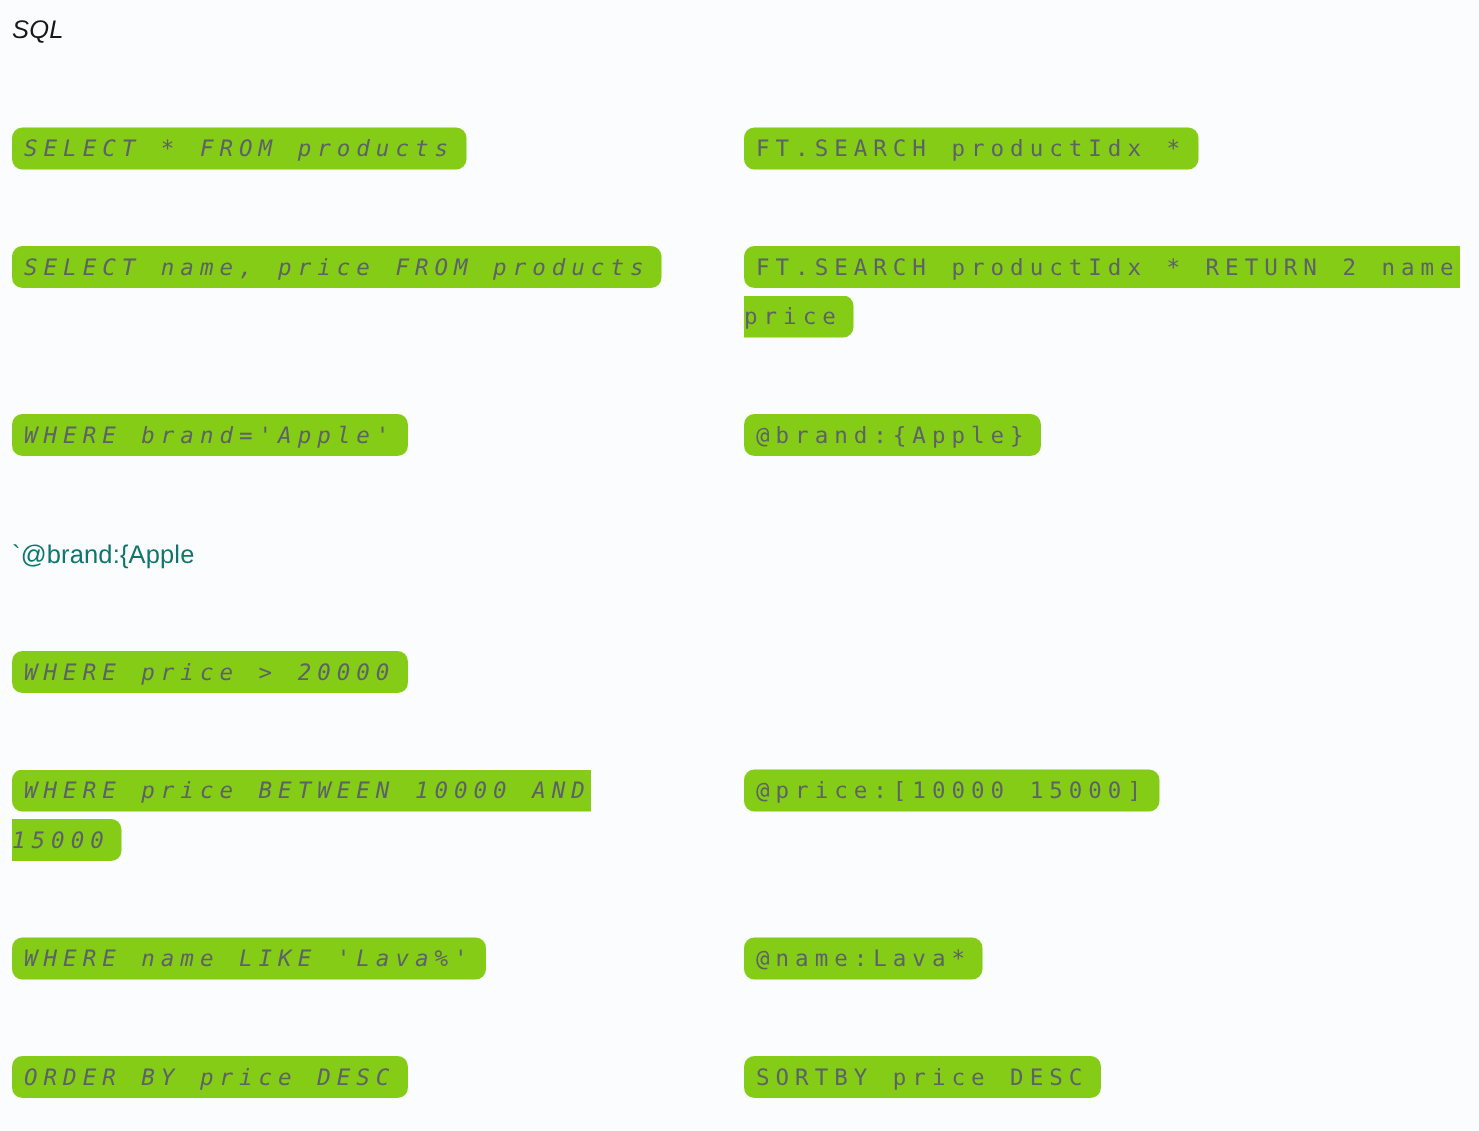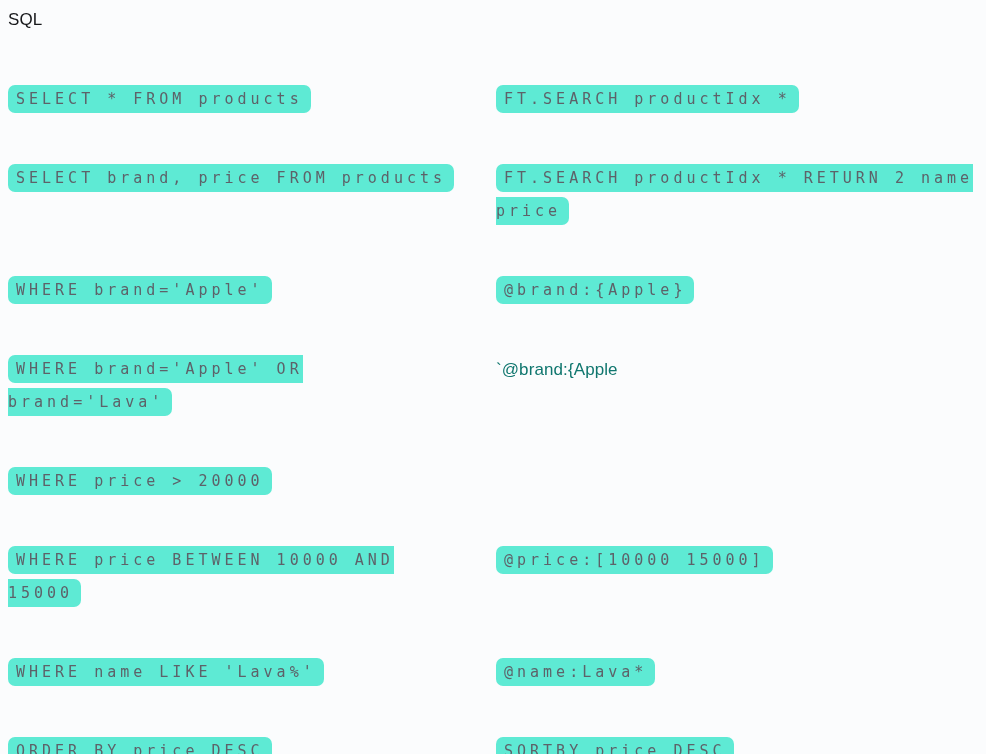--- a/index.html
+++ b/index.html
@@ -34,28 +34,29 @@
     margin-bottom: 46px;
   }
   .row:last-child {
     margin-bottom: 0;
   }
   .cell {
     vertical-align: top;
   }
   .col-left {
     padding-right: 40px;
+    font-style: italic;
   }
   .cell code {
     font-family: "DejaVu Sans Mono", monospace;
     font-size: 15px;
     line-height: 33px;
     letter-spacing: 4px;
     color: #5d6269;
-    background: #5eead4;
+    background: #84cc16;
     padding: 5px 8px;
     border-radius: 7px;
     -webkit-box-decoration-break: slice;
     box-decoration-break: slice;
   }
   .cell .plain {
     font-size: 17px;
     line-height: 33px;
     color: #0f766e;
     letter-spacing: 0.1px;
@@ -69,31 +70,30 @@
   <div class="grid header-row">
     <div class="cell col-left th">SQL</div>
   </div>
 
   <div class="grid row">
     <div class="cell col-left"><code>SELECT * FROM products</code></div>
     <div class="cell"><code>FT.SEARCH productIdx *</code></div>
   </div>
 
   <div class="grid row">
-    <div class="cell col-left"><code>SELECT brand, price FROM products</code></div>
+    <div class="cell col-left"><code>SELECT name, price FROM products</code></div>
     <div class="cell"><code>FT.SEARCH productIdx * RETURN 2 name price</code></div>
   </div>
 
   <div class="grid row">
     <div class="cell col-left"><code>WHERE brand='Apple'</code></div>
     <div class="cell"><code>@brand:{Apple}</code></div>
   </div>
 
   <div class="grid row">
-    <div class="cell col-left"><code>WHERE brand='Apple' OR brand='Lava'</code></div>
     <div class="cell"><span class="plain">`@brand:{Apple</span></div>
   </div>
 
   <div class="grid row">
     <div class="cell col-left"><code>WHERE price &gt; 20000</code></div>
   </div>
 
   <div class="grid row">
     <div class="cell col-left"><code>WHERE price BETWEEN 10000 AND 15000</code></div>
     <div class="cell"><code>@price:[10000 15000]</code></div>

